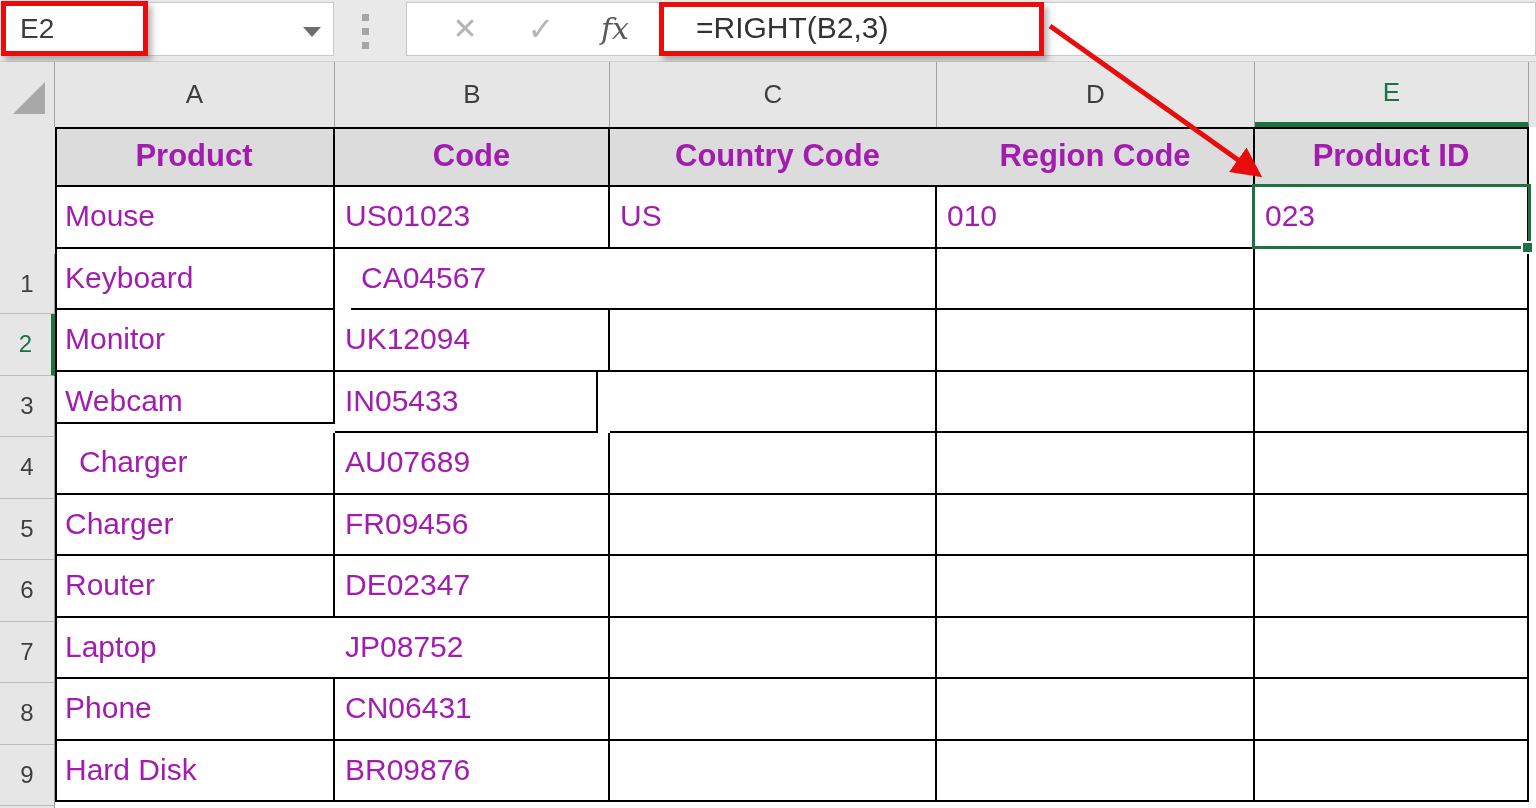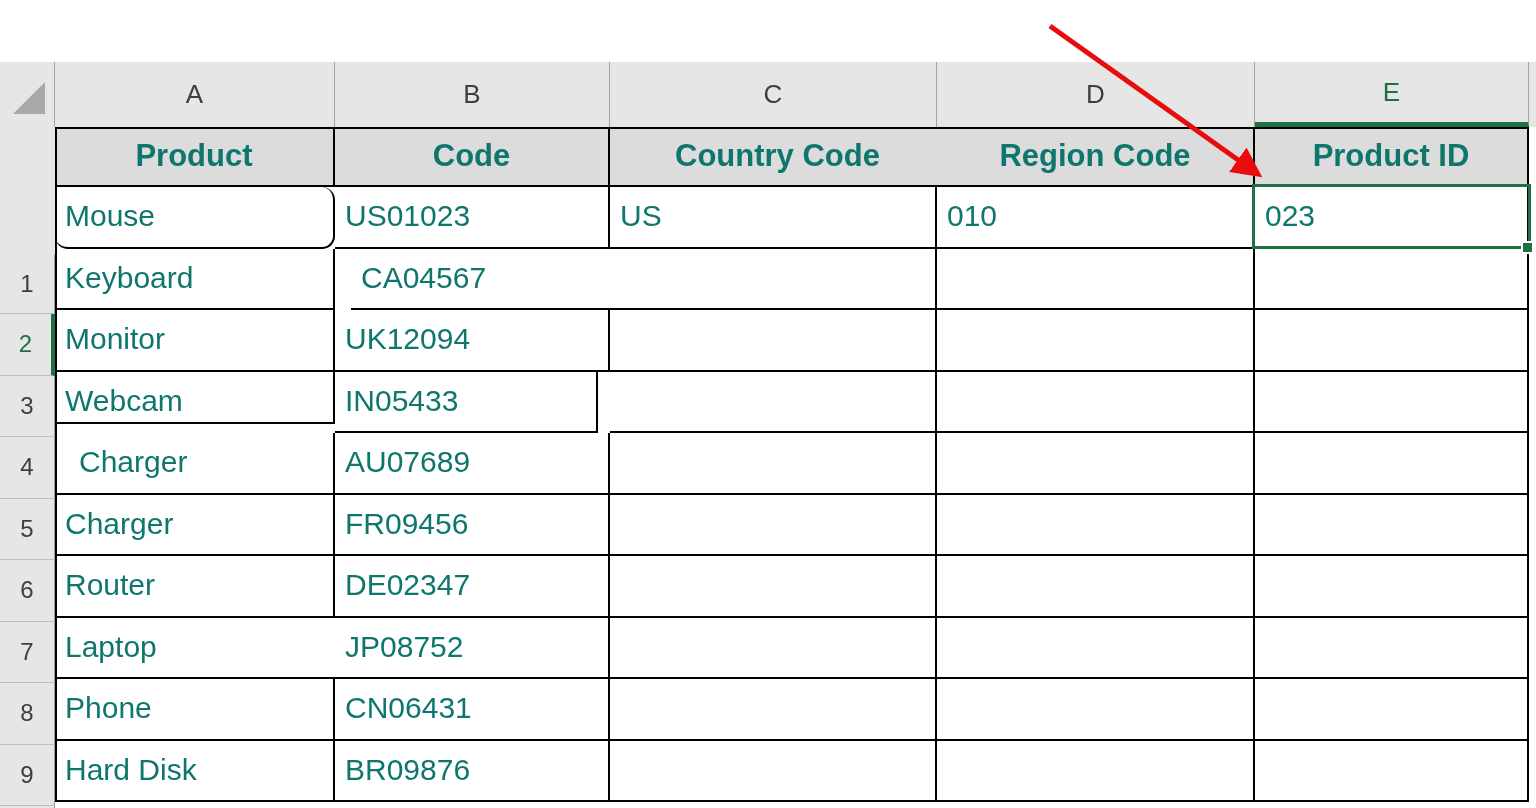--- a/index.html
+++ b/index.html
@@ -56,41 +56,60 @@
   .col-hdr.sel{color:var(--green);border-bottom:5px solid var(--green);line-height:60px;}
 
   
   .row-strip{position:absolute;left:0;top:127px;width:55px;height:681px;background:var(--hdr-fill);}
   .row-hdr{position:absolute;left:0;width:55px;text-align:center;font-size:24px;color:#3e3e3e;
     border-right:1px solid #9a9a9a;border-bottom:1px solid #bdbdbd;}
   .row-hdr.sel{color:var(--green);border-right:4px solid var(--green);}
 
   
   .cell{position:absolute;background:#fff;border-right:2px solid var(--cell-border);
-    border-bottom:2px solid var(--cell-border);font-size:30px;color:#0f766e;
+    border-bottom:2px solid var(--cell-border);font-size:30px;color:#a21caf;
     padding-left:10px;overflow:hidden;white-space:nowrap;}
   .cell.h{background:var(--row1-fill);font-weight:bold;font-size:31px;text-align:center;padding-left:0;}
   .table-outline{position:absolute;left:55px;top:127px;width:1474px;height:675px;
     border-top:2px solid var(--cell-border);border-left:2px solid var(--cell-border);
     pointer-events:none;}
 
   
   .sel-box{position:absolute;left:1252px;top:184px;width:279px;height:65px;
     border:3px solid var(--green);pointer-events:none;}
   .fill-handle{position:absolute;left:1521px;top:241px;width:13px;height:13px;
     background:var(--green);border:2px solid #fff;}
 
   
   svg.arrow{position:absolute;left:0;top:0;width:1536px;height:808px;pointer-events:none;}
 </style>
 </head>
 <body>
 
 <div id="stage">
 
+  <div class="chrome">
+    <div class="namebox">
+      <span class="namebox-value">E2</span>
+      <span class="namebox-arrow"></span>
+    </div>
+    <div class="dots">
+        <i></i>
+        <i></i>
+        <i></i>
+      </div>
+    <div class="fbar">
+      <span class="fbtn cancel">✕</span>
+      <span class="fbtn enter">✓</span>
+      <span class="fbtn fx">fx</span>
+    </div>
+    <span class="formula-text">=RIGHT(B2,3)</span>
+    <div class="red-rect rr-namebox"></div>
+    <div class="red-rect rr-formula"></div>
+  </div>
 
   <div class="col-strip">
     <div class="select-all">
       <span class="tri"></span>
     </div>
     <div id="colHeaders">
         <div class="col-hdr" style="left: 55px; width: 280px;">A</div>
         <div class="col-hdr" style="left: 335px; width: 275px;">B</div>
         <div class="col-hdr" style="left: 610px; width: 327px;">C</div>
         <div class="col-hdr" style="left: 937px; width: 318px;">D</div>
@@ -112,21 +131,21 @@
         <div class="row-hdr" style="top: 679px; height: 61.5px; line-height: 60.5px;">10</div>
       </div>
   </div>
 
   <div id="cells">
       <div class="cell h" style="left: 55px; top: 127px; width: 280px; height: 60px; line-height: 58px;">Product</div>
       <div class="cell h" style="left: 335px; top: 127px; width: 275px; height: 60px; line-height: 58px;">Code</div>
       <div class="cell h" style="left: 610px; top: 127px; width: 337px; height: 60px; line-height: 58px;">Country Code</div>
       <div class="cell h" style="left: 937px; top: 127px; width: 318px; height: 60px; line-height: 58px;">Region Code</div>
       <div class="cell h" style="left: 1255px; top: 127px; width: 274px; height: 60px; line-height: 58px;">Product ID</div>
-      <div class="cell" style="left: 55px; top: 187px; width: 280px; height: 61.5px; line-height: 58.5px; border-radius: 13px;">Mouse</div>
+      <div class="cell" style="left: 55px; top: 187px; width: 280px; height: 61.5px; line-height: 58.5px;">Mouse</div>
       <div class="cell" style="left: 335px; top: 187px; width: 275px; height: 61.5px; line-height: 58.5px;">US01023</div>
       <div class="cell" style="left: 610px; top: 187px; width: 327px; height: 61.5px; line-height: 58.5px;">US</div>
       <div class="cell" style="left: 937px; top: 187px; width: 318px; height: 61.5px; line-height: 58.5px;">010</div>
       <div class="cell" style="left: 1255px; top: 187px; width: 274px; height: 61.5px; line-height: 58.5px;">023</div>
       <div class="cell" style="left: 55px; top: 248.5px; width: 280px; height: 61.5px; line-height: 58.5px;">Keyboard</div>
       <div class="cell" style="left: 351px; top: 248.5px; width: 275px; height: 61.5px; line-height: 58.5px;">CA04567</div>
       <div class="cell" style="left: 610px; top: 248.5px; width: 327px; height: 61.5px; line-height: 58.5px;"></div>
       <div class="cell" style="left: 937px; top: 248.5px; width: 318px; height: 61.5px; line-height: 58.5px;"></div>
       <div class="cell" style="left: 1255px; top: 248.5px; width: 274px; height: 61.5px; line-height: 58.5px;"></div>
       <div class="cell" style="left: 55px; top: 310px; width: 280px; height: 61.5px; line-height: 58.5px;">Monitor</div>

